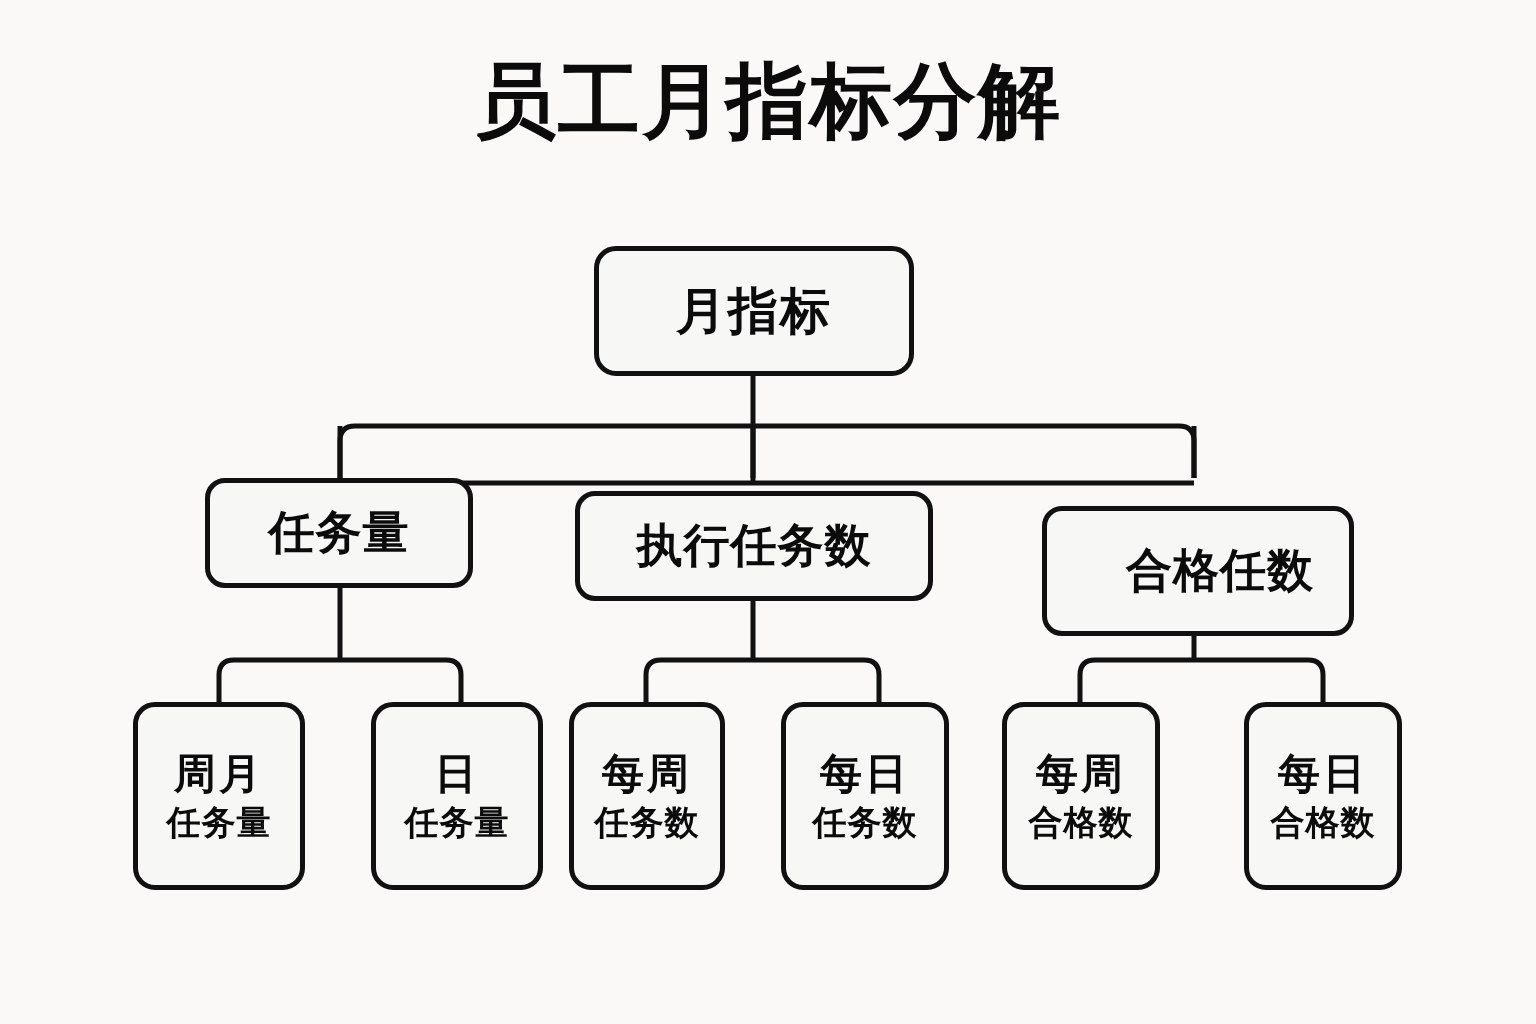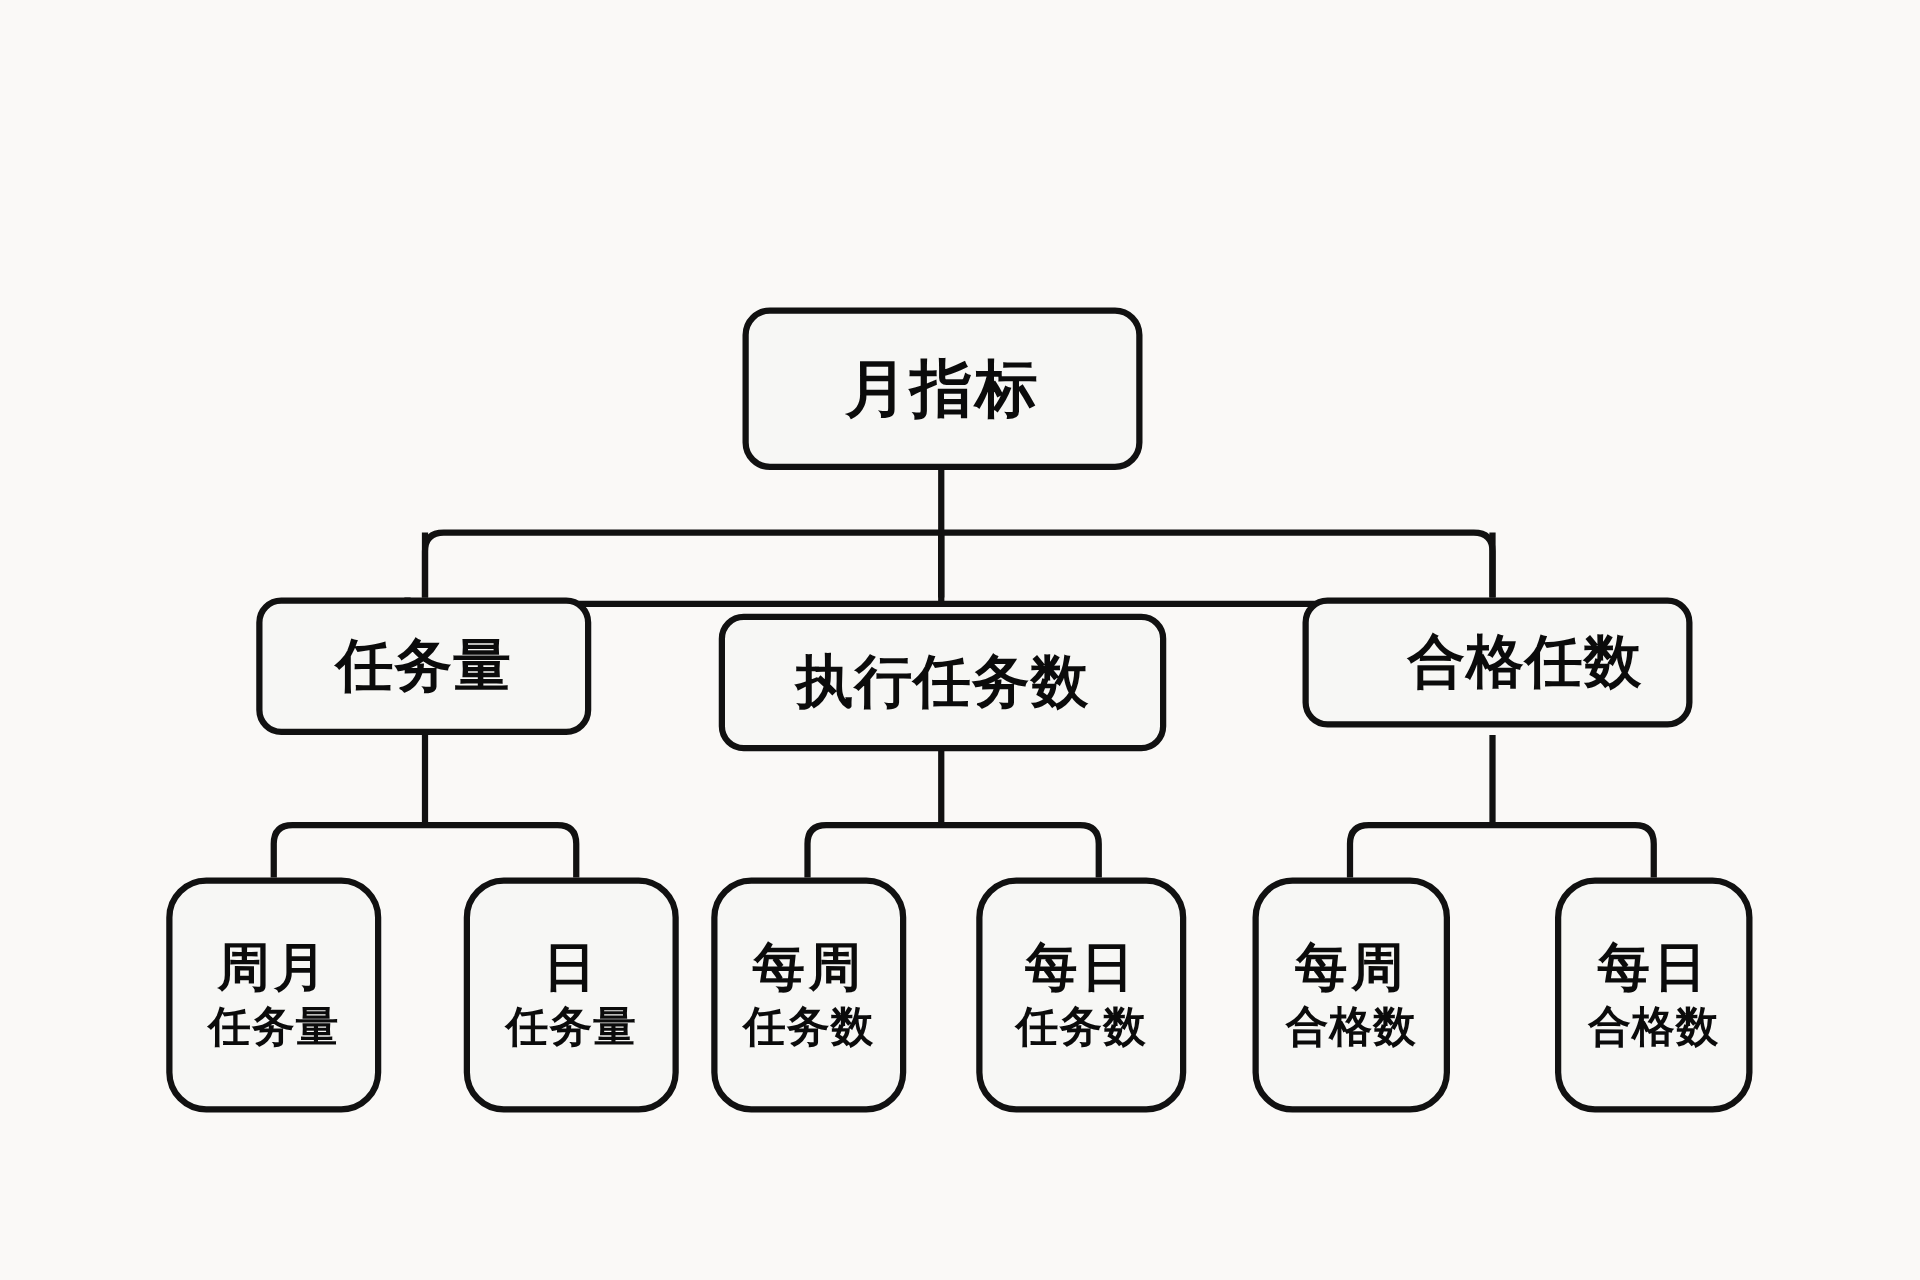--- a/index.html
+++ b/index.html
@@ -59,21 +59,21 @@
     border-radius: 22px;
     font-size: 50px;
     letter-spacing: 2px;
   }
   .node.branch {
     border-radius: 20px;
     font-size: 46px;
     letter-spacing: 1px;
   }
   .node.leaf {
-    border-radius: 32px;
+    border-radius: 22px;
     padding: 6px 2px;
   }
   .leaf-line1 {
     font-size: 42px;
     line-height: 1.18;
     letter-spacing: 3px;
     font-weight: 800;
   }
   .leaf-line2 {
     font-size: 34px;
@@ -81,20 +81,21 @@
     letter-spacing: 1px;
     font-weight: 800;
     margin-top: 4px;
   }
 </style>
 </head>
 <body>
 
 <div id="canvas">
 
+  <div id="page-title">员工月指标分解</div>
 
   <svg id="edges" viewBox="0 0 1536 1024" width="1536" height="1024" xmlns="http://www.w3.org/2000/svg">
     <g fill="none" stroke="#111111" stroke-width="5" stroke-linecap="butt" stroke-linejoin="round">
 
       <path d="M 753 375 L 753 483"></path>
 
       <path d="M 340 483 L 1194 483"></path>
       <path d="M 340 483 q -14 0 -14 14 L 326 478"></path>
       <path d="M 340 426 L 340 478"></path>
       <path d="M 753 426 L 753 478"></path>
@@ -140,21 +141,21 @@
   </div>
 
   <div class="node branch" style="left:205px; top:478px; width:268px; height:110px;">
     <span>任务量</span>
   </div>
 
   <div class="node branch" style="left:575px; top:478px; width:358px; height:110px;margin-top:13px;">
     <span>执行任务数</span>
   </div>
 
-  <div class="node branch" style="left:1042px; top:478px; width:312px; height:104px;padding-left:44px;">
+  <div class="node branch" style="left:1042px; top:506px; width:312px; height:130px;padding-left:44px;">
     <span>合格任数</span>
   </div>
 
   <div class="node leaf" style="left:133px; top:702px; width:172px; height:188px;">
     <span class="leaf-line1">周月</span>
     <span class="leaf-line2">任务量</span>
   </div>
 
   <div class="node leaf" style="left:371px; top:702px; width:172px; height:188px;">
     <span class="leaf-line1">日</span>

